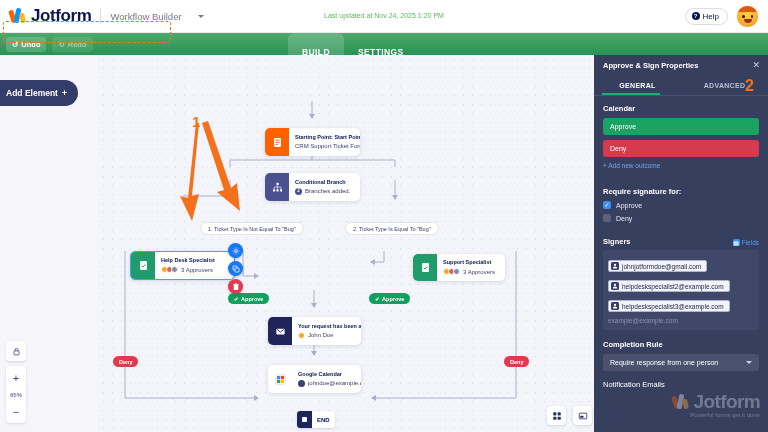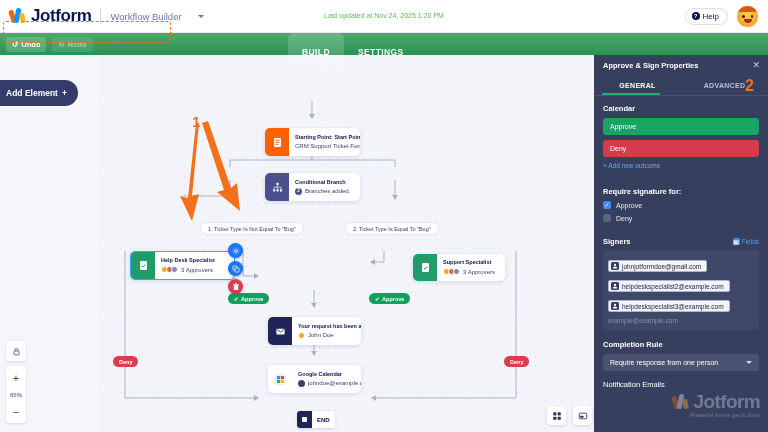--- a/index.html
+++ b/index.html
@@ -232,21 +232,21 @@
   .oc-deny { background: #d73a4d; }
   .add-outcome { font-size: 6.5px; color: #6fa8ef; margin-top: 1px; }
 
   .req-sig { margin-top: 10px; }
   .chkrow { display: flex; align-items: center; gap: 5px; margin-bottom: 5px; }
   .chk { width: 8px; height: 8px; border-radius: 2px; background: #5a627f; display: flex; align-items: center; justify-content: center; }
   .chk.on { background: #3d8ef0; }
   .chk.on::after { content: "✓"; color: #fff; font-size: 6px; line-height: 1; }
   .chk-lbl { font-size: 7px; color: #e6e9f3; }
 
-  .signers-head { display: flex; align-items: center; justify-content: space-between; }
+  .signers-head { display: flex; align-items: flex-end; justify-content: space-between; }
   .fields-btn { display: flex; align-items: center; gap: 2px; font-size: 6.5px; color: #5a9cf0; }
   .fields-sq { width: 7px; height: 7px; background: #3d8ef0; border-radius: 1.5px; color: #fff; font-size: 6px;
                display: flex; align-items: center; justify-content: center; line-height: 1; }
   .signers-box { background: #40486a; border-radius: 3px; padding: 5px 5px 6px 5px; margin-top: 4px; }
   .signer-chip {
     display: inline-flex; align-items: center; gap: 3px; background: #f3f4f8;
     border: 1px solid #aeb5cc; border-radius: 2px; padding: 1px 5px 1px 2px; margin-bottom: 3px;
   }
   .signer-ico { width: 8px; height: 8px; background: #343c6a; border-radius: 1.5px;
                 display: flex; align-items: center; justify-content: center; }

